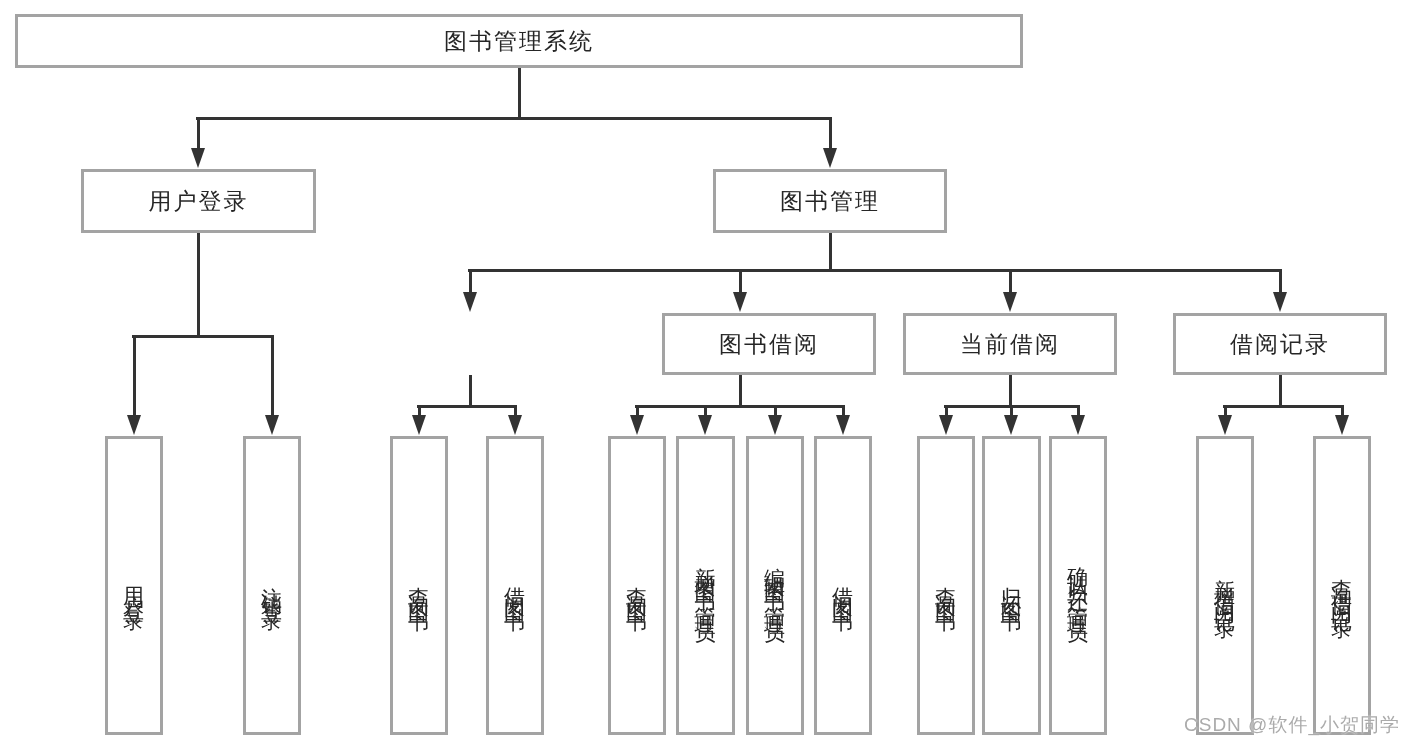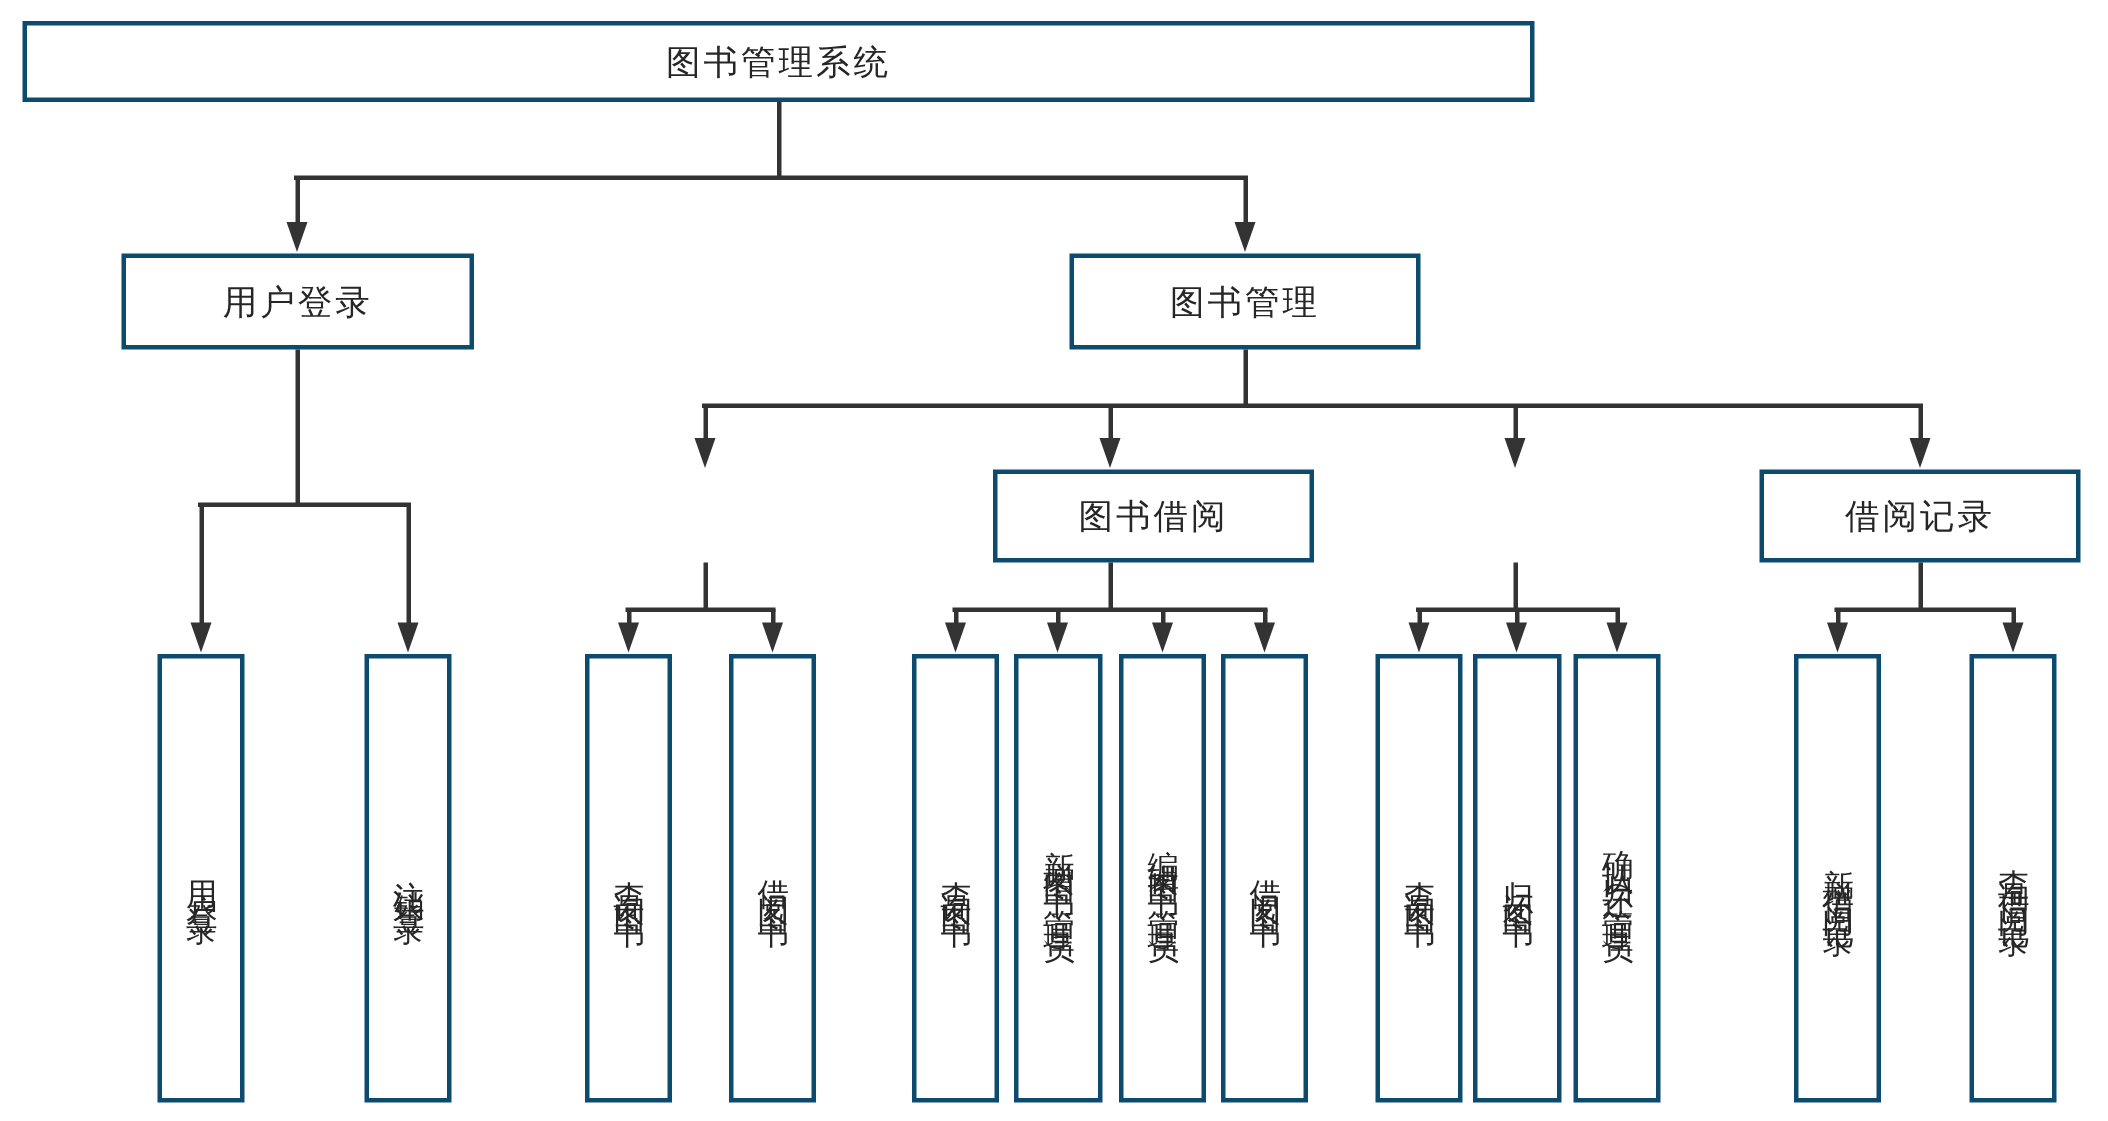--- a/index.html
+++ b/index.html
@@ -8,21 +8,21 @@
     position: relative;
     width: 1405px;
     height: 747px;
     background: #ffffff;
     font-family: "Liberation Sans", "DejaVu Sans", sans-serif;
     overflow: hidden;
   }
   .box {
     position: absolute;
     background: #ffffff;
-    border: 3px solid #0c4a6e;
+    border: 3px solid #a3a3a3;
     display: flex;
     align-items: center;
     justify-content: center;
     color: #262626;
   }
   .box.h span {
     font-size: 23px;
     letter-spacing: 2px;
     white-space: nowrap;
   }
@@ -65,20 +65,23 @@
   <div class="box h" style="left:81px;top:169px;width:235px;height:64px">
     <span>用户登录</span>
   </div>
   <div class="box h" style="left:713px;top:169px;width:234px;height:64px">
     <span>图书管理</span>
   </div>
 
   <div class="box h" style="left:662px;top:313px;width:214px;height:62px">
     <span>图书借阅</span>
   </div>
+  <div class="box h" style="left:903px;top:313px;width:214px;height:62px">
+    <span>当前借阅</span>
+  </div>
   <div class="box h" style="left:1173px;top:313px;width:214px;height:62px">
     <span>借阅记录</span>
   </div>
 
   <div class="box v" style="left:105px;top:436px;width:58px;height:299px">
     <span>用户登录</span>
   </div>
   <div class="box v" style="left:243px;top:436px;width:58px;height:299px">
     <span>注销登录</span>
   </div>
@@ -113,20 +116,21 @@
     <span>确认归还（管理员）</span>
   </div>
 
   <div class="box v" style="left:1196px;top:436px;width:58px;height:299px">
     <span>新增借阅记录</span>
   </div>
   <div class="box v" style="left:1313px;top:436px;width:58px;height:299px">
     <span>查询借阅记录</span>
   </div>
 
+  <div id="watermark">CSDN @软件_小贺同学</div>
 <div class="vl" style="left: 517.5px; top: 68px; height: 52px; background: rgb(51, 51, 51);"></div>
     <div class="vl" style="left: 196.5px; top: 233px; height: 105px; background: rgb(51, 51, 51);"></div>
     <div class="vl" style="left: 828.5px; top: 233px; height: 39px; background: rgb(51, 51, 51);"></div>
     <div class="vl" style="left: 468.5px; top: 375px; height: 33px; background: rgb(51, 51, 51);"></div>
     <div class="vl" style="left: 738.5px; top: 375px; height: 33px; background: rgb(51, 51, 51);"></div>
     <div class="vl" style="left: 1008.5px; top: 375px; height: 33px; background: rgb(51, 51, 51);"></div>
     <div class="vl" style="left: 1278.5px; top: 375px; height: 33px; background: rgb(51, 51, 51);"></div>
     <div class="hl" style="left: 196px; top: 116.5px; width: 636px; background: rgb(51, 51, 51);"></div>
     <div class="hl" style="left: 132px; top: 334.5px; width: 142px; background: rgb(51, 51, 51);"></div>
     <div class="hl" style="left: 468px; top: 268.5px; width: 814px; background: rgb(51, 51, 51);"></div>

